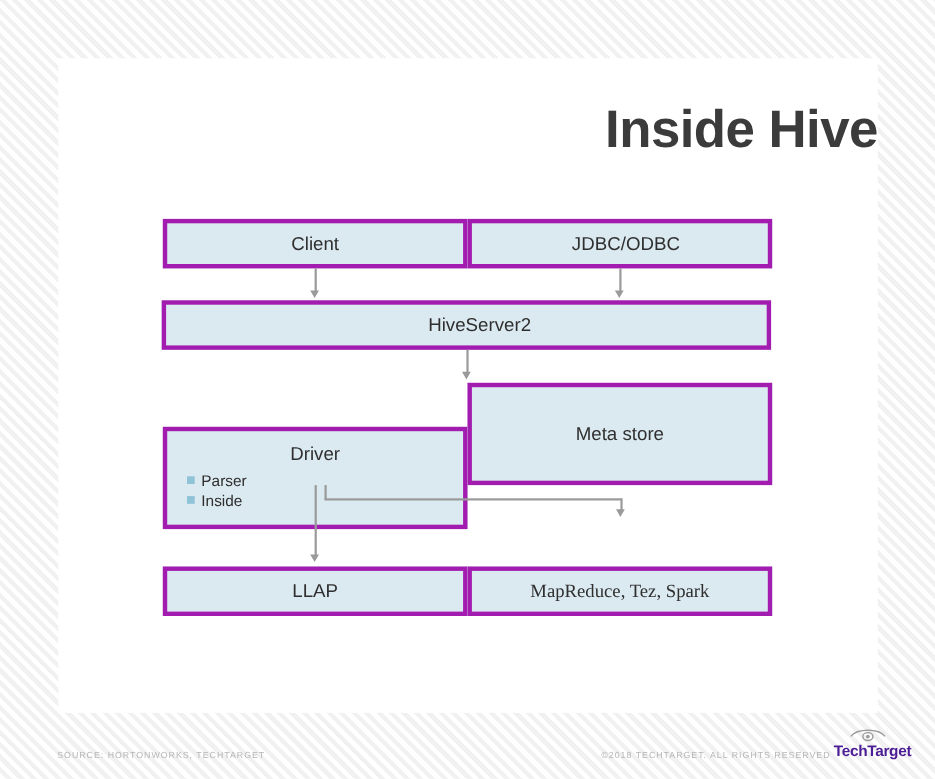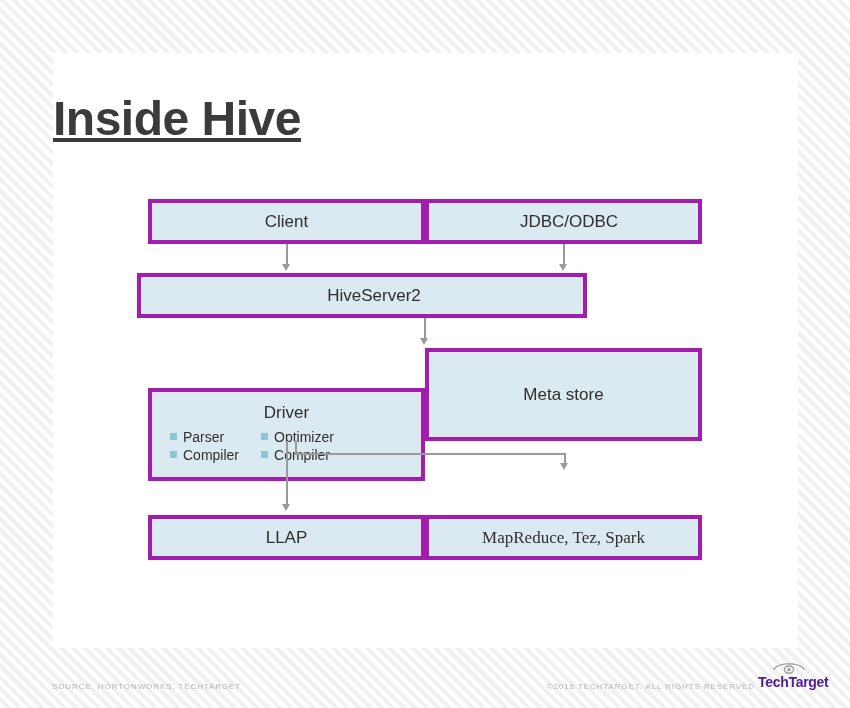--- a/index.html
+++ b/index.html
@@ -29,26 +29,25 @@
     width: 745px;
     height: 595px;
     background: #ffffff;
   }
 
   .title {
     position: absolute;
     left: 0;
     top: 38px;
     width: 745px;
-    text-align: left;
+    text-align: right;
     font-size: 48px;
     font-weight: bold;
     color: #3b3b3b;
     letter-spacing: -0.5px;
-    text-decoration: underline;
   }
 
   
   .diagram {
     position: absolute;
     left: 0;
     top: 0;
     width: 745px;
     height: 595px;
   }
@@ -61,21 +60,21 @@
     color: #2f2f2f;
     font-size: 17px;
     display: flex;
     align-items: center;
     justify-content: center;
     text-align: center;
   }
 
   .box-client      { left: 95px;  top: 146px; width: 277px; height: 45px; }
   .box-jdbc        { left: 372px; top: 146px; width: 277px; height: 45px; padding-left: 11px; }
-  .box-hiveserver2 { left: 84px;  top: 220px; width: 450px; height: 45px; padding-left: 24px; }
+  .box-hiveserver2 { left: 94px;  top: 220px; width: 554px; height: 45px; padding-left: 24px; }
   .box-driver      { left: 95px;  top: 295px; width: 277px; height: 93px;
                      display: block; padding: 0; margin-top: 40px; }
   .box-metastore   { left: 372px; top: 295px; width: 277px; height: 93px; }
   .box-yarn        { left: 372px; top: 419px; width: 277px; height: 45px; }
   .box-llap        { left: 95px;  top: 462px; width: 277px; height: 45px; }
   .box-mapreduce   { left: 372px; top: 462px; width: 277px; height: 45px; font-family: Liberation Serif, serif; }
 
   .driver-title {
     text-align: center;
     font-size: 17px;
@@ -208,31 +207,21 @@
     <div class="box box-driver">
       <div class="driver-title">Driver</div>
       <div class="driver-cols">
         <div class="driver-col">
           <div class="bullet-row">
             <span class="bullet-mark"></span>
             <span>Parser</span>
           </div>
           <div class="bullet-row">
             <span class="bullet-mark"></span>
-            <span>Compiler</span>
-          </div>
-        </div>
-        <div class="driver-col">
-          <div class="bullet-row">
-            <span class="bullet-mark"></span>
-            <span>Optimizer</span>
-          </div>
-          <div class="bullet-row">
-            <span class="bullet-mark"></span>
-            <span>Compiler</span>
+            <span>Inside</span>
           </div>
         </div>
       </div>
     </div>
 
     <div class="box box-metastore">
       <span>Meta store</span>
     </div>
 
 

